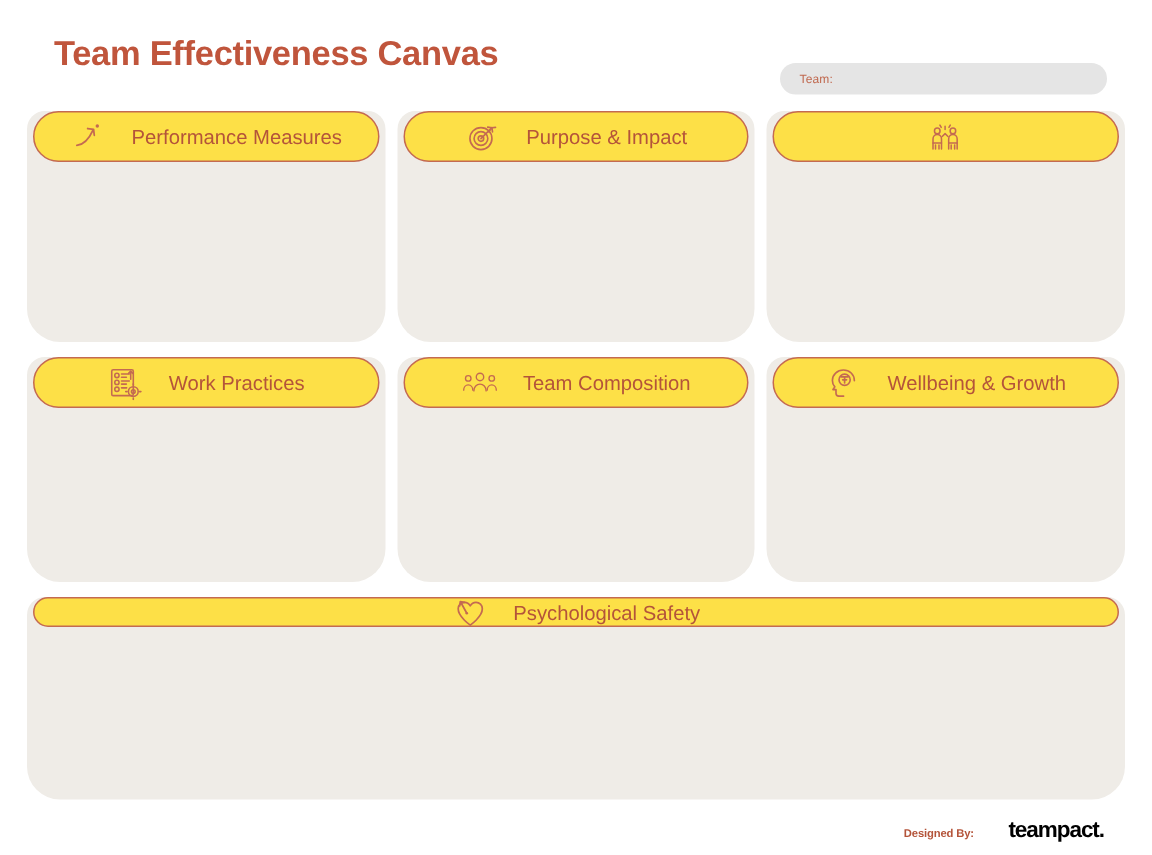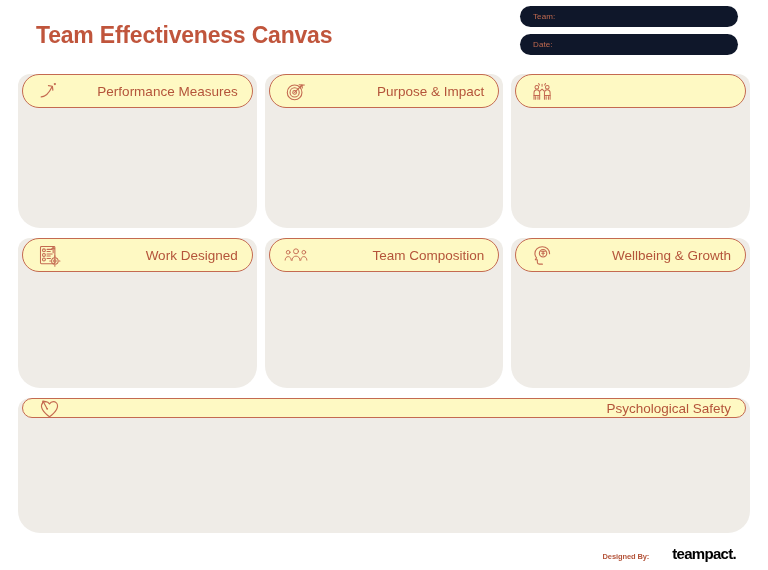--- a/index.html
+++ b/index.html
@@ -39,25 +39,26 @@
     right: 30px;
     top: 6px;
     width: 218px;
     display: flex;
     flex-direction: column;
     gap: 7px;
   }
   .meta-field {
     height: 21px;
     border-radius: 11px;
-    background: #0f172a;
+    background: #e5e5e5;
     display: flex;
     align-items: center;
     padding-left: 13px;
     box-sizing: border-box;
+    margin-top: 36px;
   }
   .meta-label {
     font-size: 8px;
     color: #c0694f;
     letter-spacing: 0.1px;
   }
 
   
   .grid {
     position: absolute;
@@ -84,24 +85,24 @@
 
   .card-header {
     position: absolute;
     left: 4px;
     right: 4px;
     top: 0;
     height: 34px;
     box-sizing: border-box;
     border: 1.4px solid #c46a51;
     border-radius: 19px;
-    background: #fef9c3;
+    background: #fde047;
     display: flex;
     align-items: center;
-    justify-content: space-between;
+    justify-content: center;
     gap: 17px;
     padding: 0 14px;
   }
   .card-title {
     font-size: 13.5px;
     color: #b4543a;
     white-space: nowrap;
   }
   .icon {
     flex: 0 0 auto;
@@ -231,21 +232,21 @@
               <circle cx="6.2" cy="16.2" r="1.5"></circle>
               <path d="M9.4 5.6h5.4M9.4 7.8h3.4"></path>
               <path d="M9.4 10.4h5.4M9.4 12.6h3.4"></path>
               <path d="M9.4 15.2h3.6"></path>
               <path d="M15.8 9.2V3.6M14.3 5.1l1.5-1.5 1.5 1.5"></path>
               <circle cx="17.6" cy="17.8" r="3.4"></circle>
               <circle cx="17.6" cy="17.8" r="1.3"></circle>
               <path d="M17.6 13.3v-1M17.6 23.3v-1M21.9 17.8h1M13.3 17.8h-1"></path>
             </svg>
           </span>
-          <span class="card-title">Work Designed</span>
+          <span class="card-title">Work Practices</span>
         </div>
       </div>
 
       <div class="card">
         <div class="card-body"></div>
         <div class="card-header">
           <span class="icon">
             <svg width="26" height="20" viewBox="0 0 30 20" fill="none" stroke="#c46a51" stroke-width="1.15" stroke-linecap="round" stroke-linejoin="round">
               <circle cx="5.2" cy="6.6" r="2.3"></circle>
               <path d="M1.4 16.4c0-2.6 1.7-4.4 3.8-4.4s3.8 1.8 3.8 4.4"></path>

